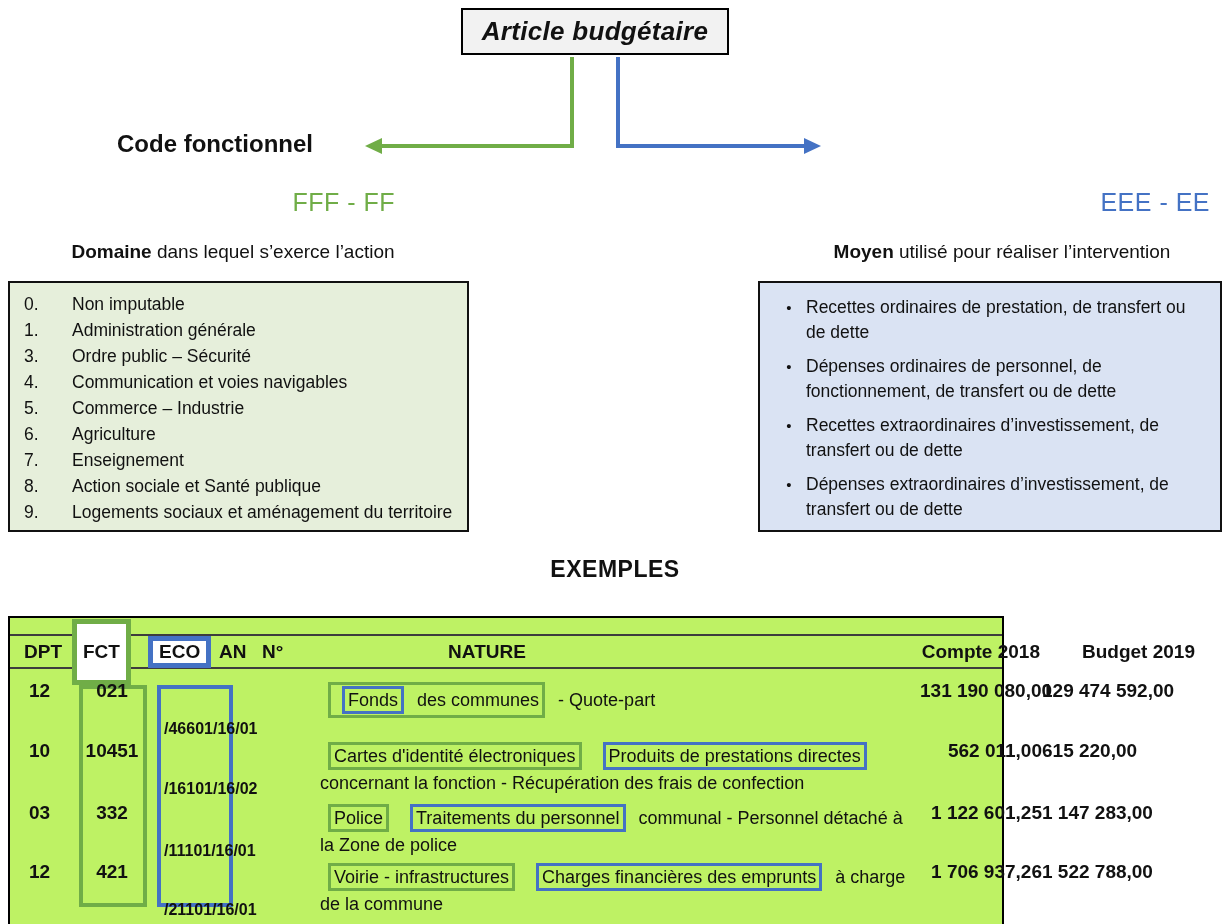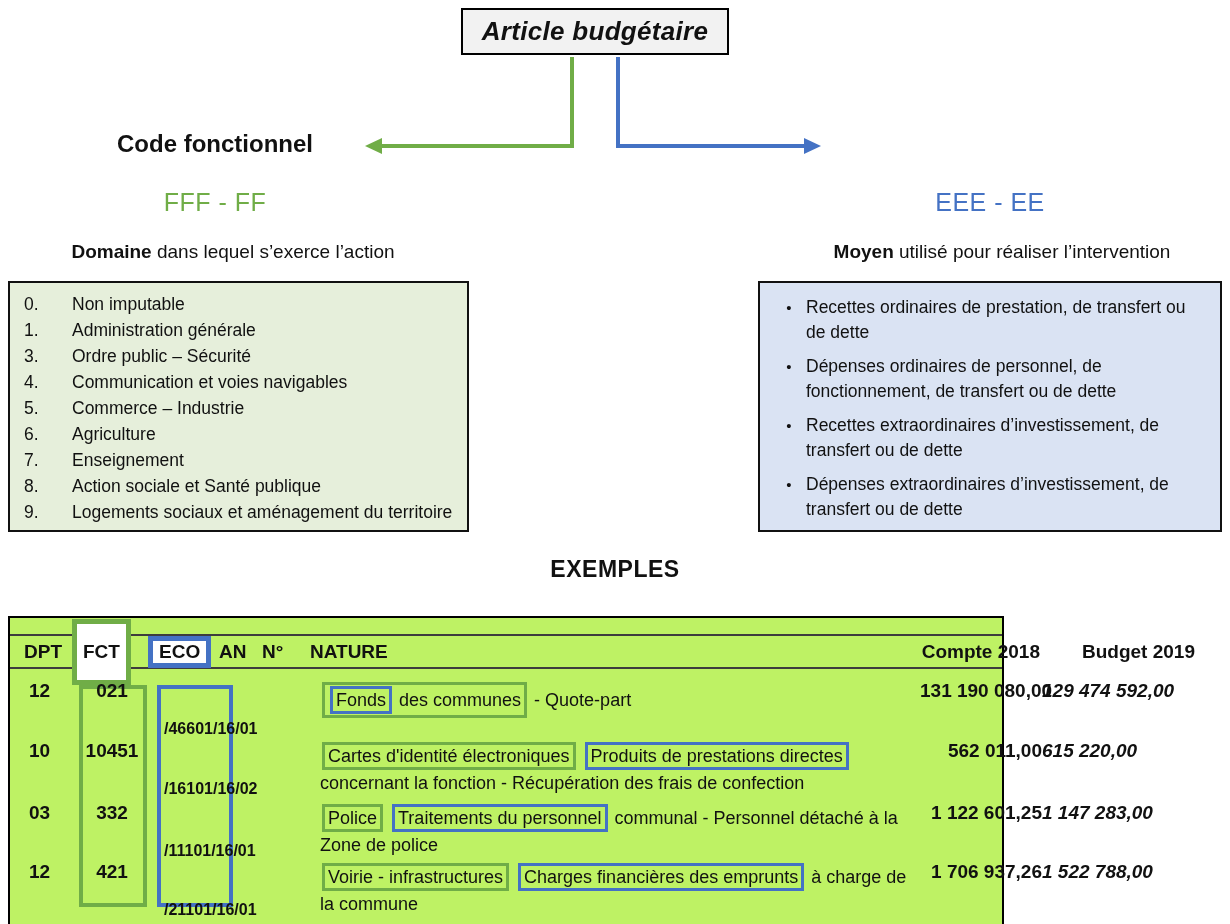--- a/index.html
+++ b/index.html
@@ -11,21 +11,21 @@
   .title-box { position:absolute; left:461px; top:8px; width:268px; height:47px;
     background:#f2f2f2; border:2px solid #000; display:flex; align-items:center; justify-content:center; }
   .title-box span { font-size:26px; font-weight:bold; font-style:italic; letter-spacing:.3px; }
 
   .connectors { position:absolute; left:0; top:0; pointer-events:none; }
 
   
   .col-heading { position:absolute; text-align:center; font-size:24px; font-weight:bold; }
   .fn-heading { left:35px; top:130px; width:360px; }
   .ec-heading { left:770px; top:130px; width:440px; }
-  .pattern { position:absolute; text-align:center; font-size:25px; letter-spacing:.5px; }
+  .pattern { position:absolute; text-align:right; font-size:25px; letter-spacing:.5px; }
   .fn-pattern { left:35px; top:188px; width:360px; color:#70ad47; }
   .ec-pattern { left:770px; top:188px; width:440px; color:#4472c4; }
   .subtitle { position:absolute; text-align:center; font-size:19px; }
   .fn-subtitle { left:33px; top:241px; width:400px; }
   .ec-subtitle { left:778px; top:241px; width:448px; }
 
   
   .green-box { position:absolute; left:8px; top:281px; width:461px; height:251px;
     background:#e6efdb; border:2px solid #111; padding:8px 10px 6px 14px; }
   .num-item { display:flex; font-size:17.5px; line-height:26px; }
@@ -46,41 +46,41 @@
   .ex-table { position:absolute; left:8px; top:616px; width:996px; height:315px;
     border:2px solid #000; background:#bef264; }
   .thead { position:absolute; left:0; right:0; top:16px; height:35px;
     border-top:2px solid #3d3d3d; border-bottom:2px solid #3d3d3d; }
   .th { position:absolute; top:50%; transform:translateY(-50%); font-size:19px; font-weight:bold; white-space:nowrap; }
   .th-dpt { left:14px; }
   .th-fct-box { left:62px; border:5px solid #70ad47; padding:17px 6px; background:#fff; }
   .th-eco-box { left:138px; border:5px solid #4472c4; padding:0 6px; background:#fff; }
   .th-an { left:209px; }
   .th-no { left:252px; }
-  .th-nature { left:300px; width:354px; }
+  .th-nature { left:300px; width:354px; text-align:center; }
   .th-compte { left:880px; width:150px; text-align:right; }
   .th-budget { left:1028px; width:157px; text-align:right; }
 
   .tall-rect { position:absolute; pointer-events:none; }
   .tall-fct { left:69px; top:67px; width:68px; height:222px; border:4px solid #70ad47; }
   .tall-eco { left:147px; top:67px; width:76px; height:222px; border:4px solid #4472c4; }
 
   .trow { position:absolute; left:0; right:0; display:grid;
     grid-template-columns:62px 80px 168px 600px 122px 1fr; align-items:start; }
   .trow:nth-of-type(1) { top:62px; }
   .trow:nth-of-type(2) { top:122px; }
   .trow:nth-of-type(3) { top:184px; }
   .trow:nth-of-type(4) { top:243px; }
   .c-dpt { padding-left:19px; font-size:19px; font-weight:600; }
   .c-fct { text-align:center; font-size:19px; font-weight:600; }
   .c-eco { padding-left:12px; font-size:16px; font-weight:600; white-space:nowrap;margin-top:40px; }
   .c-nature { font-size:18px; line-height:25px; padding-top:1px; }
   .c-compte,.c-budget { text-align:right; font-size:19px; font-weight:600; white-space:nowrap; }
-  .c-budget { padding-right:23px;font-style:italic; }
-  .seg { display:inline-block; border:3px solid transparent; padding:0 3px; line-height:22px; margin:1px 2px; }
+  .c-budget { padding-right:23px; }
+  .seg { display:inline-block; border:3px solid transparent; padding:0 3px; line-height:22px; margin:1px 8px; }
   .seg.green { border-color:#70ad47; }
   .seg.blue { border-color:#4472c4; }
 </style>
 </head>
 <body>
 
 <div class="page">
 
   <div class="title-box">
     <span>Article budgétaire</span>

